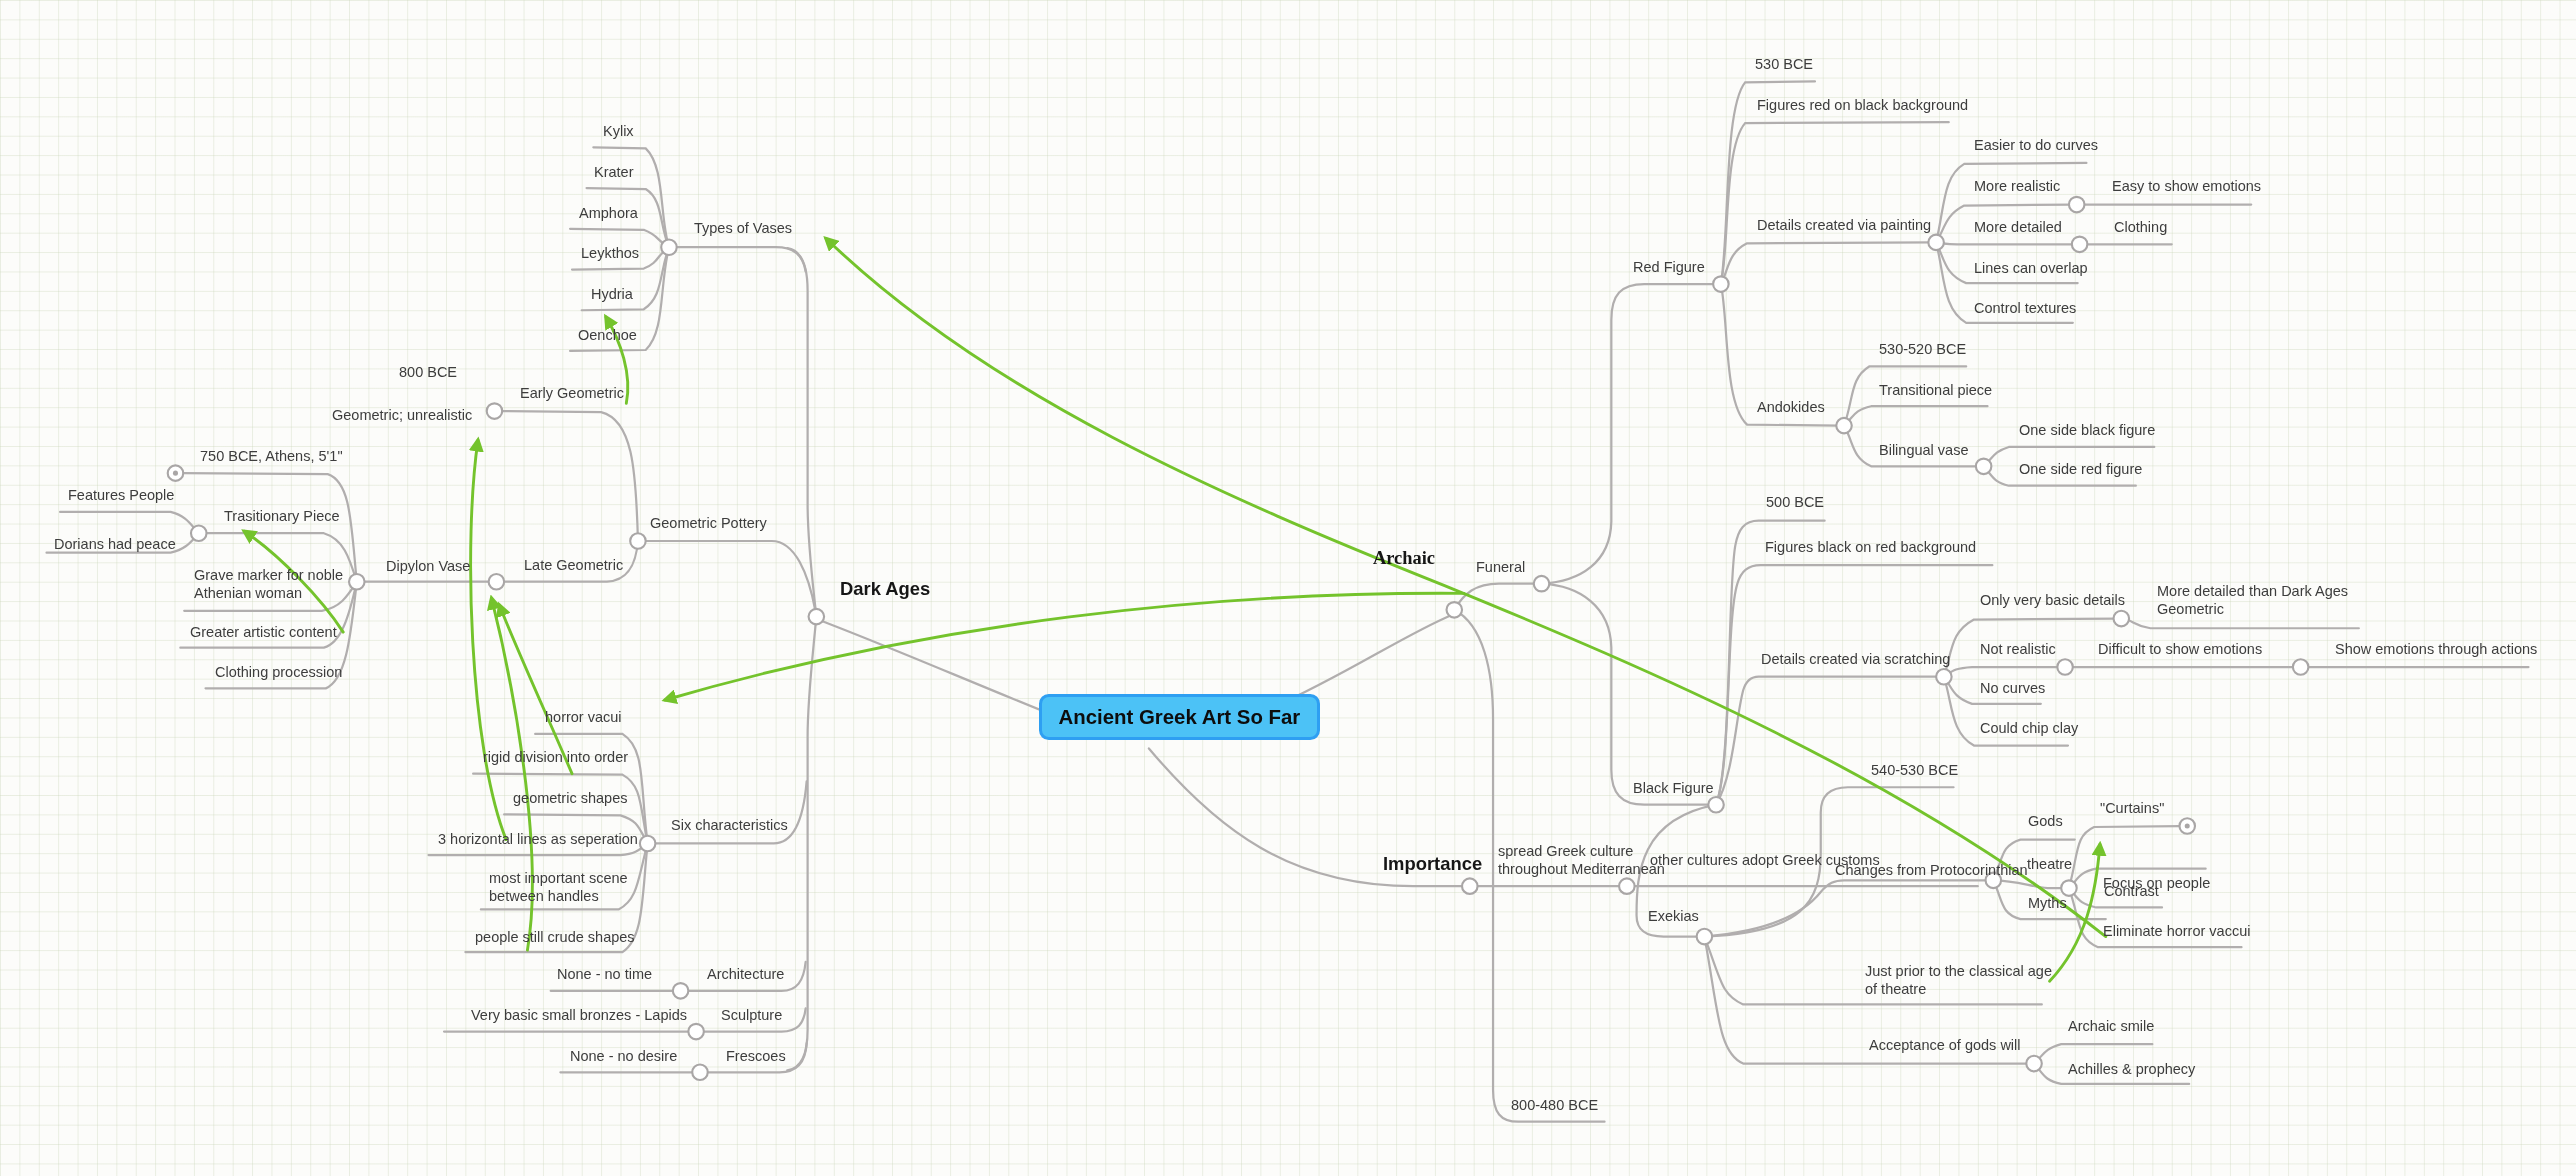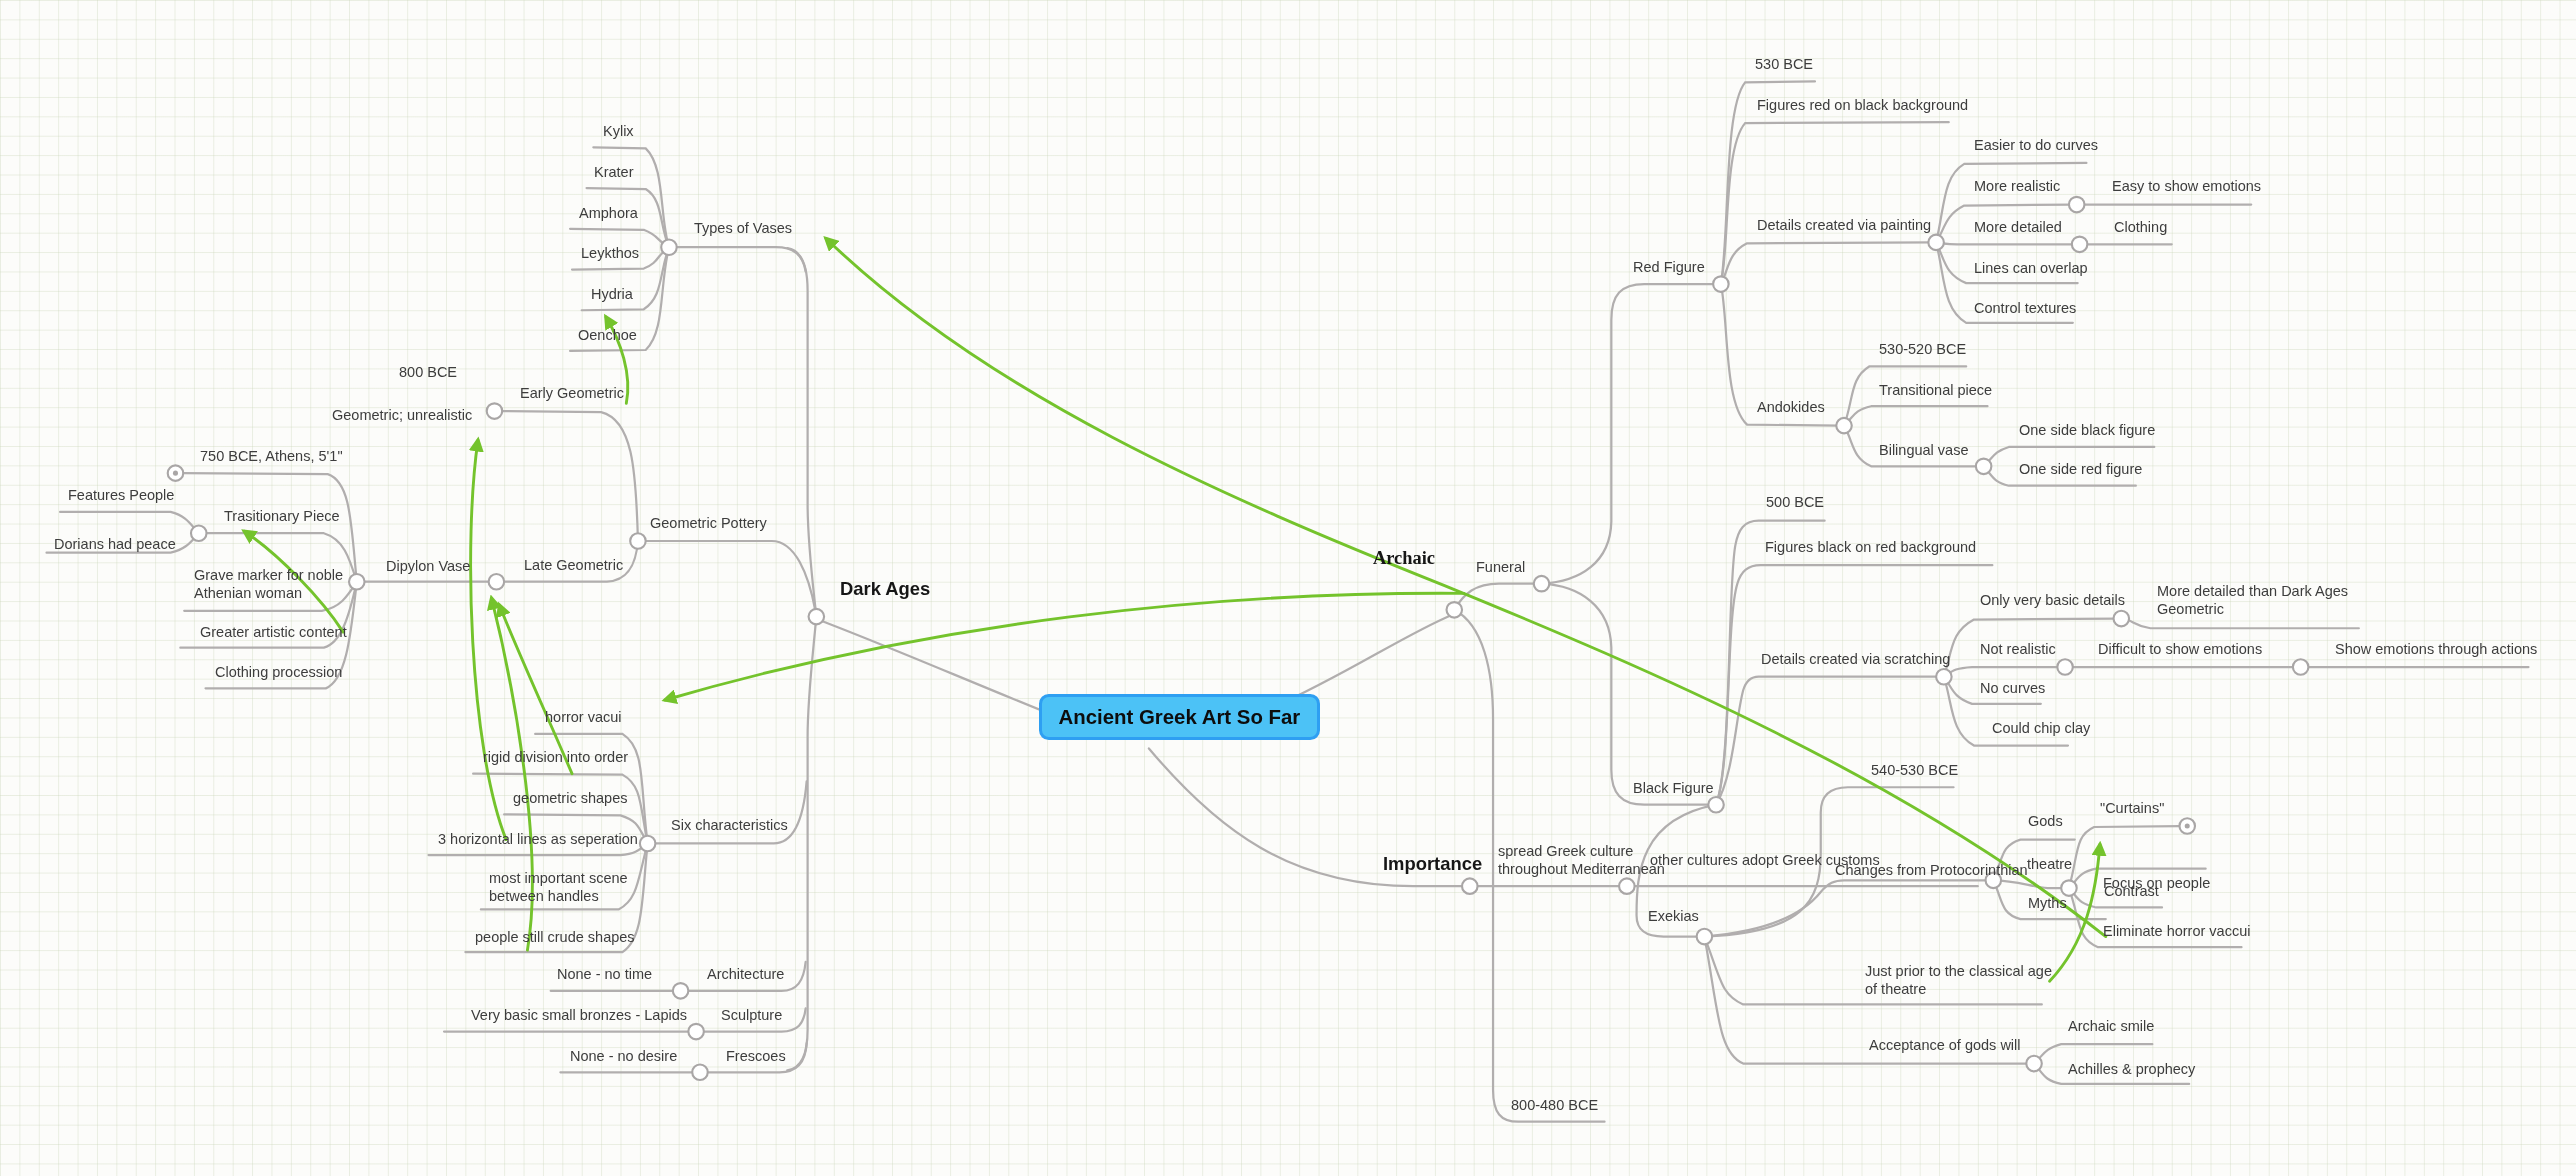--- a/index.html
+++ b/index.html
@@ -209,21 +209,21 @@
       <div class="lbl" style="left: 399px; top: 363px;">800 BCE</div>
       <div class="lbl" style="left: 332px; top: 406px;">Geometric; unrealistic</div>
       <div class="lbl" style="left: 524px; top: 556px;">Late Geometric</div>
       <div class="lbl" style="left: 386px; top: 557px;">Dipylon Vase</div>
       <div class="lbl" style="left: 200px; top: 447px;">750 BCE, Athens, 5'1"</div>
       <div class="lbl" style="left: 224px; top: 507px;">Trasitionary Piece</div>
       <div class="lbl" style="left: 68px; top: 486px;">Features People</div>
       <div class="lbl" style="left: 54px; top: 526px; margin-top: 9px;">Dorians had peace</div>
       <div class="lbl" style="left: 194px; top: 566px;">Grave marker for noble
 Athenian woman</div>
-      <div class="lbl" style="left: 200px; top: 623px;">Greater artistic content</div>
+      <div class="lbl" style="left: 190px; top: 623px;">Greater artistic content</div>
       <div class="lbl" style="left: 215px; top: 663px;">Clothing procession</div>
       <div class="lbl" style="left: 671px; top: 816px;">Six characteristics</div>
       <div class="lbl" style="left: 545px; top: 708px;">horror vacui</div>
       <div class="lbl" style="left: 483px; top: 748px;">rigid division into order</div>
       <div class="lbl" style="left: 513px; top: 789px;">geometric shapes</div>
       <div class="lbl" style="left: 438px; top: 830px;">3 horizontal lines as seperation</div>
       <div class="lbl" style="left: 489px; top: 869px;">most important scene
 between handles</div>
       <div class="lbl" style="left: 475px; top: 928px;">people still crude shapes</div>
       <div class="lbl" style="left: 557px; top: 965px;">None - no time</div>
@@ -255,21 +255,21 @@
       <div class="lbl" style="left: 1766px; top: 493px;">500 BCE</div>
       <div class="lbl" style="left: 1765px; top: 538px;">Figures black on red background</div>
       <div class="lbl" style="left: 1761px; top: 650px;">Details created via scratching</div>
       <div class="lbl" style="left: 1980px; top: 591px;">Only very basic details</div>
       <div class="lbl" style="left: 2157px; top: 582px;">More detailed than Dark Ages
 Geometric</div>
       <div class="lbl" style="left: 1980px; top: 640px;">Not realistic</div>
       <div class="lbl" style="left: 2098px; top: 640px;">Difficult to show emotions</div>
       <div class="lbl" style="left: 2335px; top: 640px;">Show emotions through actions</div>
       <div class="lbl" style="left: 1980px; top: 679px;">No curves</div>
-      <div class="lbl" style="left: 1980px; top: 719px; padding-left: 12px;">Could chip clay</div>
+      <div class="lbl" style="left: 1980px; top: 719px;">Could chip clay</div>
       <div class="lbl" style="left: 1871px; top: 761px;">540-530 BCE</div>
       <div class="lbl" style="left: 1648px; top: 907px;">Exekias</div>
       <div class="lbl" style="left: 1835px; top: 861px;">Changes from Protocorinthian</div>
       <div class="lbl" style="left: 2028px; top: 812px;">Gods</div>
       <div class="lbl" style="left: 2027px; top: 855px;">theatre</div>
       <div class="lbl" style="left: 2028px; top: 894px;">Myths</div>
       <div class="lbl" style="left: 2100px; top: 799px;">"Curtains"</div>
       <div class="lbl" style="left: 2103px; top: 874px;">Focus on people</div>
       <div class="lbl" style="left: 2104px; top: 882px;">Contrast</div>
       <div class="lbl" style="left: 2103px; top: 922px;">Eliminate horror vaccui</div>

